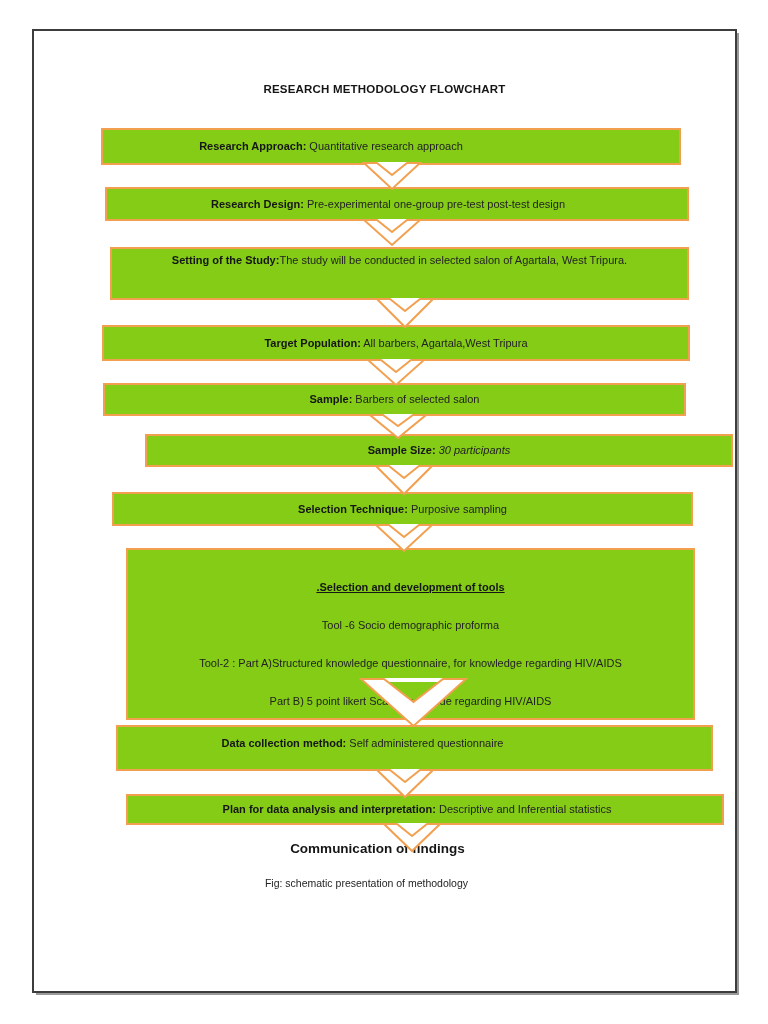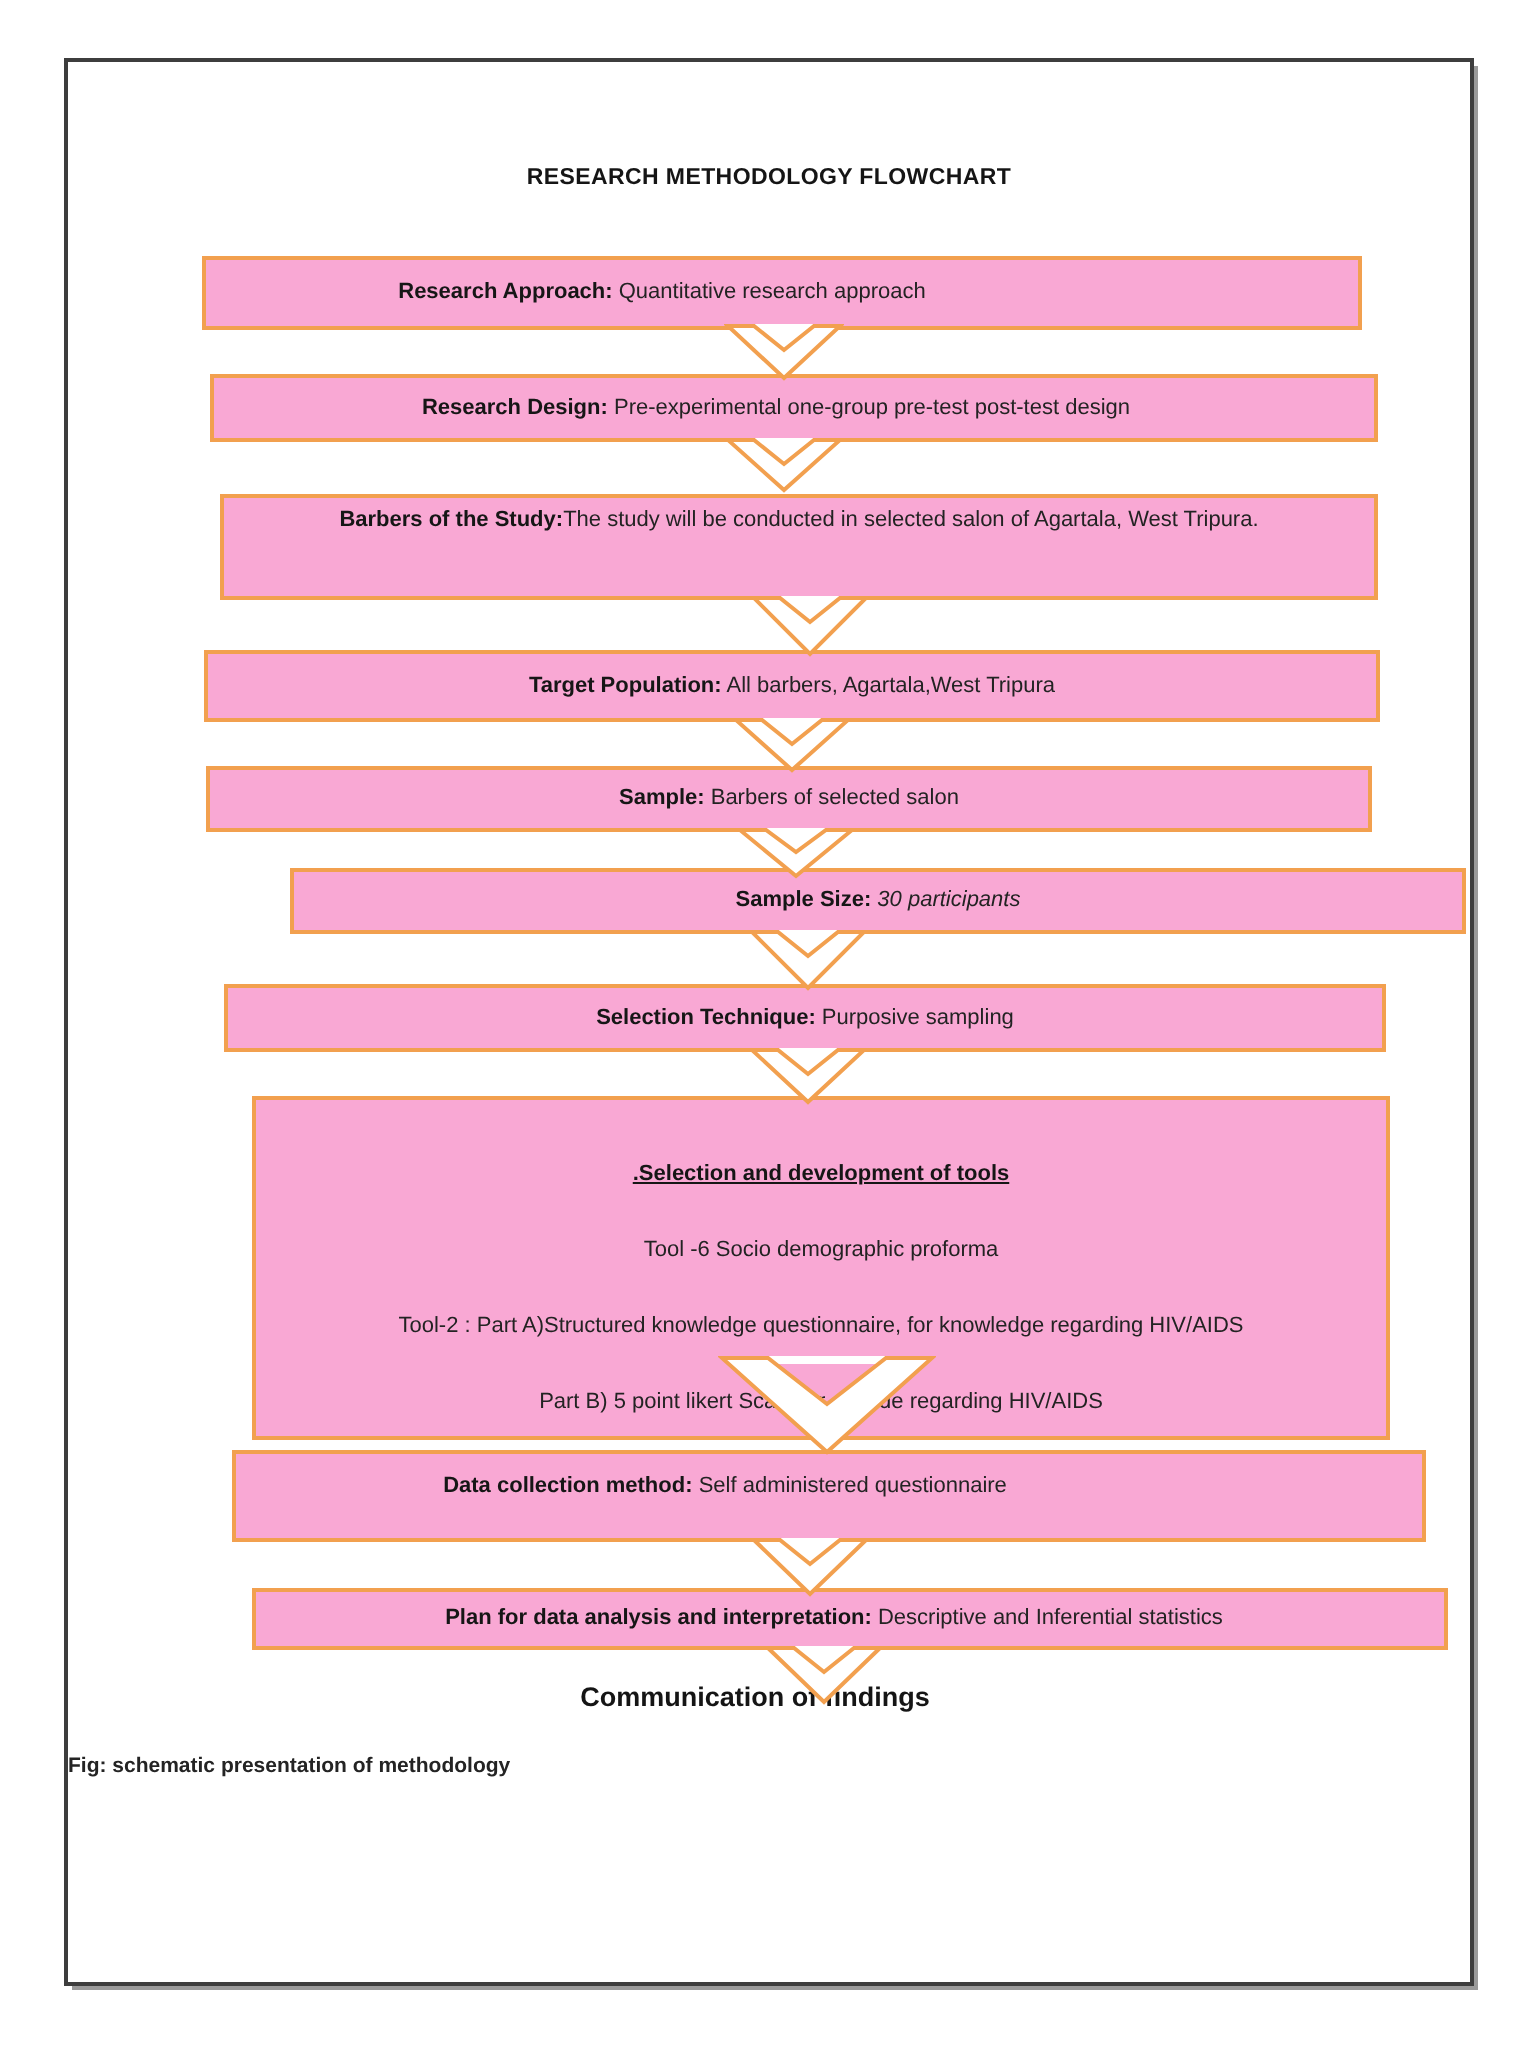--- a/index.html
+++ b/index.html
@@ -10,21 +10,21 @@
   .page{
     position:absolute;left:32px;top:29px;width:701px;height:960px;
     background:#fff;border:2px solid #3d3d3d;
     box-shadow:3px 3px 0 -1px #9a9a9a;
   }
   .doc-title{
     position:absolute;left:0;top:52px;width:100%;
     text-align:center;font-weight:bold;font-size:11.5px;letter-spacing:.2px;color:#151515;
   }
   .node{
-    position:absolute;border:2px solid var(--accent);background:#f9a8d4;
+    position:absolute;border:2px solid var(--accent);background:#84cc16;
     display:flex;align-items:center;justify-content:center;
     font-size:11px;line-height:19px;text-align:center;color:#232323;
     box-sizing:border-box;
   }
   .node .lbl{font-weight:bold;color:#161616;}
   .node .txt{white-space:pre-wrap;}
   .node .txt.italic{font-style:italic;}
   
   #n0{left:67px;top:97px;width:580px;height:37px;padding-right:120px;}
   #n1{left:71px;top:156px;width:584px;height:34px;padding-right:18px;}
@@ -41,41 +41,41 @@
     text-align:center;font-weight:bold;text-decoration:underline;
     font-size:11px;color:#161616;margin-top:8px;
   }
   .tools-line{text-align:center;font-size:11px;margin-top:19px;color:#232323;}
   .arrow-svg{position:absolute;}
   .closing-heading{
     position:absolute;left:0;top:810px;width:100%;text-align:center;
     font-weight:bold;font-size:13.5px;color:#151515;padding-right:14px;box-sizing:border-box;
   }
   .fig-caption{
-    position:absolute;left:0;top:846px;width:100%;
-    font-size:10.5px;color:#242424;padding-right:36px;box-sizing:border-box;font-weight:bold;
+    position:absolute;left:0;top:846px;width:100%;text-align:center;
+    font-size:10.5px;color:#242424;padding-right:36px;box-sizing:border-box;
   }
 </style>
 </head>
 <body>
 
 <div class="page">
 
   <div class="doc-title">RESEARCH METHODOLOGY FLOWCHART</div>
 
   <div class="node" id="n0">
     <span><span class="lbl">Research Approach:</span><span class="txt"> Quantitative research approach</span></span>
   </div>
 
   <div class="node" id="n1">
     <span><span class="lbl">Research Design:</span><span class="txt"> Pre-experimental one-group pre-test post-test design</span></span>
   </div>
 
   <div class="node" id="n2">
-    <span class="inner"><span class="lbl">Barbers of the Study:</span><span class="txt">The study will be conducted in selected salon of Agartala, West Tripura.</span></span>
+    <span class="inner"><span class="lbl">Setting of the Study:</span><span class="txt">The study will be conducted in selected salon of Agartala, West Tripura.</span></span>
   </div>
 
   <div class="node" id="n3">
     <span><span class="lbl">Target Population:</span><span class="txt"> All barbers, Agartala,West Tripura</span></span>
   </div>
 
   <div class="node" id="n4">
     <span><span class="lbl">Sample:</span><span class="txt"> Barbers of selected salon</span></span>
   </div>
 

